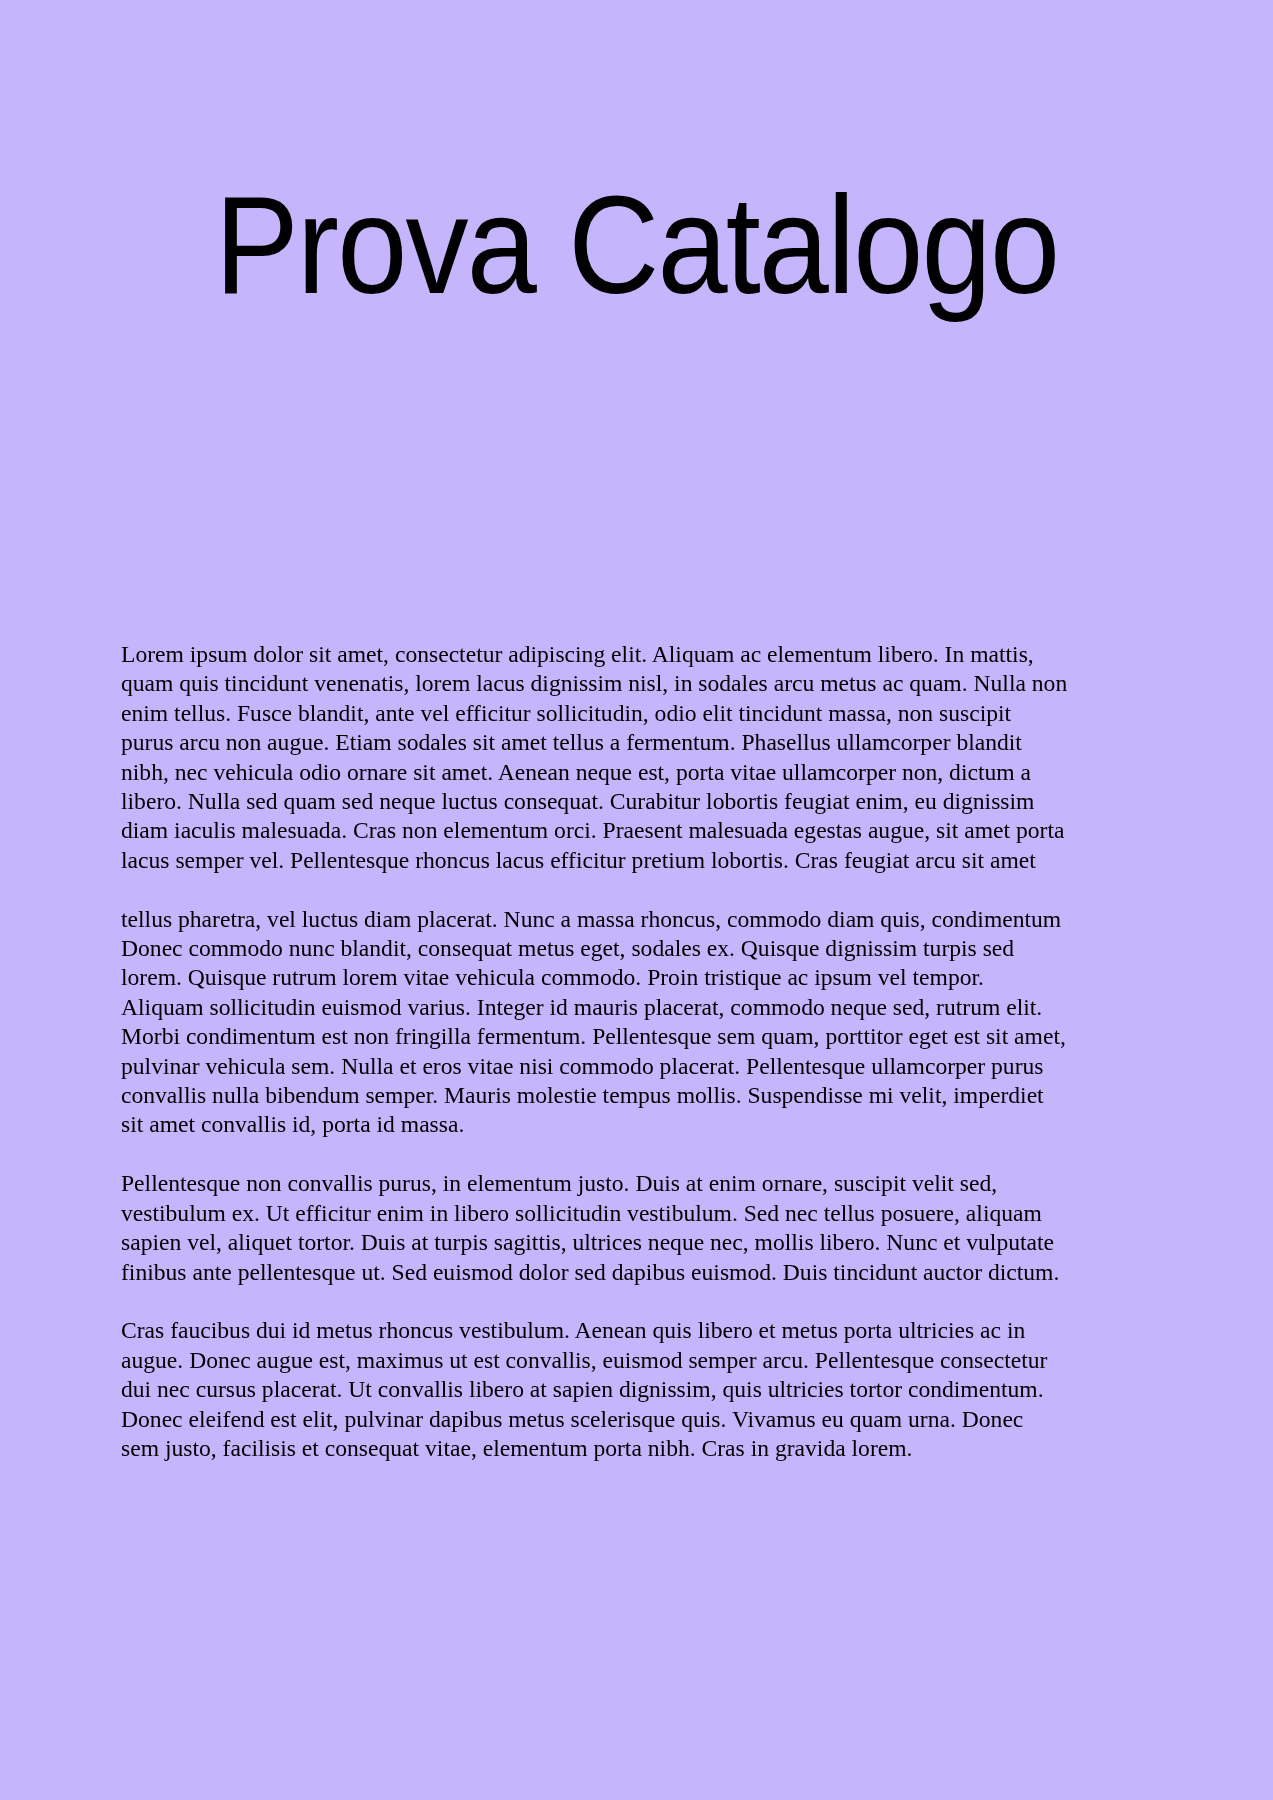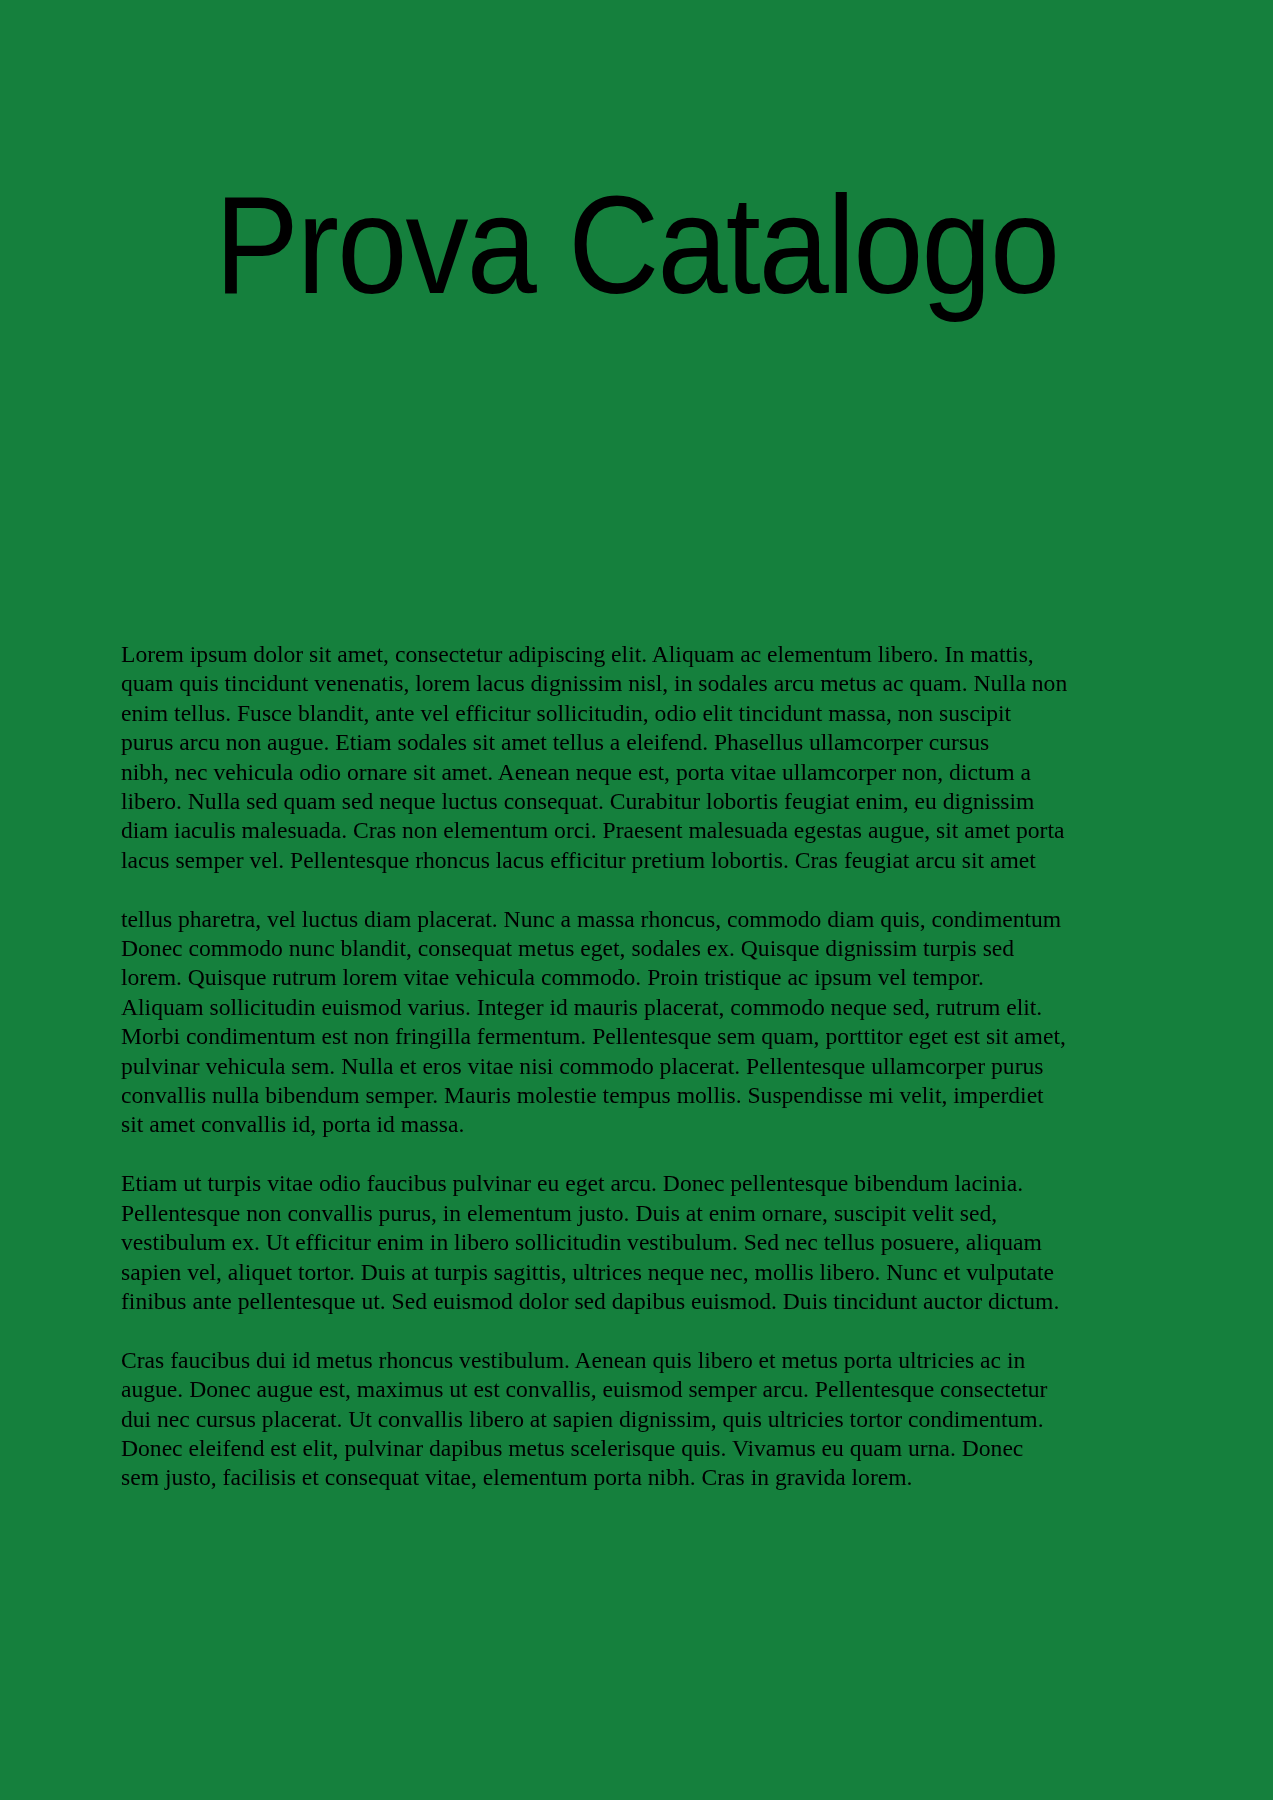--- a/index.html
+++ b/index.html
@@ -12,21 +12,21 @@
       height: 1800px;
       position: relative;
       overflow: hidden;
       color: #000000;
     }
     .page {
       position: absolute;
       left: 0; top: 0;
       width: 1273px;
       height: 1800px;
-      background: #15803d;
+      background: #c4b5fd;
     }
     .title {
       position: absolute;
       left: 0;
       top: 160px;
       width: 1273px;
       text-align: center;
       font-family: "Liberation Sans", "DejaVu Sans", sans-serif;
       font-size: 140px;
       line-height: 170px;
@@ -59,38 +59,37 @@
 <body>
 
 <div class="page">
   <h1 class="title">Prova Catalogo</h1>
 
   <div class="body-text">
     <p class="para">
       <span class="line">Lorem ipsum dolor sit amet, consectetur adipiscing elit. Aliquam ac elementum libero. In mattis,</span>
       <span class="line">quam quis tincidunt venenatis, lorem lacus dignissim nisl, in sodales arcu metus ac quam. Nulla non</span>
       <span class="line">enim tellus. Fusce blandit, ante vel efficitur sollicitudin, odio elit tincidunt massa, non suscipit</span>
-      <span class="line">purus arcu non augue. Etiam sodales sit amet tellus a eleifend. Phasellus ullamcorper cursus</span>
+      <span class="line">purus arcu non augue. Etiam sodales sit amet tellus a fermentum. Phasellus ullamcorper blandit</span>
       <span class="line">nibh, nec vehicula odio ornare sit amet. Aenean neque est, porta vitae ullamcorper non, dictum a</span>
       <span class="line">libero. Nulla sed quam sed neque luctus consequat. Curabitur lobortis feugiat enim, eu dignissim</span>
       <span class="line">diam iaculis malesuada. Cras non elementum orci. Praesent malesuada egestas augue, sit amet porta</span>
       <span class="line">lacus semper vel. Pellentesque rhoncus lacus efficitur pretium lobortis. Cras feugiat arcu sit amet</span>
     </p>
     <p class="para">
       <span class="line">tellus pharetra, vel luctus diam placerat. Nunc a massa rhoncus, commodo diam quis, condimentum</span>
       <span class="line">Donec commodo nunc blandit, consequat metus eget, sodales ex. Quisque dignissim turpis sed</span>
       <span class="line">lorem. Quisque rutrum lorem vitae vehicula commodo. Proin tristique ac ipsum vel tempor.</span>
       <span class="line">Aliquam sollicitudin euismod varius. Integer id mauris placerat, commodo neque sed, rutrum elit.</span>
       <span class="line">Morbi condimentum est non fringilla fermentum. Pellentesque sem quam, porttitor eget est sit amet,</span>
       <span class="line">pulvinar vehicula sem. Nulla et eros vitae nisi commodo placerat. Pellentesque ullamcorper purus</span>
       <span class="line">convallis nulla bibendum semper. Mauris molestie tempus mollis. Suspendisse mi velit, imperdiet</span>
       <span class="line">sit amet convallis id, porta id massa.</span>
     </p>
     <p class="para">
-      <span class="line">Etiam ut turpis vitae odio faucibus pulvinar eu eget arcu. Donec pellentesque bibendum lacinia.</span>
       <span class="line">Pellentesque non convallis purus, in elementum justo. Duis at enim ornare, suscipit velit sed,</span>
       <span class="line">vestibulum ex. Ut efficitur enim in libero sollicitudin vestibulum. Sed nec tellus posuere, aliquam</span>
       <span class="line">sapien vel, aliquet tortor. Duis at turpis sagittis, ultrices neque nec, mollis libero. Nunc et vulputate</span>
       <span class="line">finibus ante pellentesque ut. Sed euismod dolor sed dapibus euismod. Duis tincidunt auctor dictum.</span>
     </p>
     <p class="para">
       <span class="line">Cras faucibus dui id metus rhoncus vestibulum. Aenean quis libero et metus porta ultricies ac in</span>
       <span class="line">augue. Donec augue est, maximus ut est convallis, euismod semper arcu. Pellentesque consectetur</span>
       <span class="line">dui nec cursus placerat. Ut convallis libero at sapien dignissim, quis ultricies tortor condimentum.</span>
       <span class="line">Donec eleifend est elit, pulvinar dapibus metus scelerisque quis. Vivamus eu quam urna. Donec</span>

